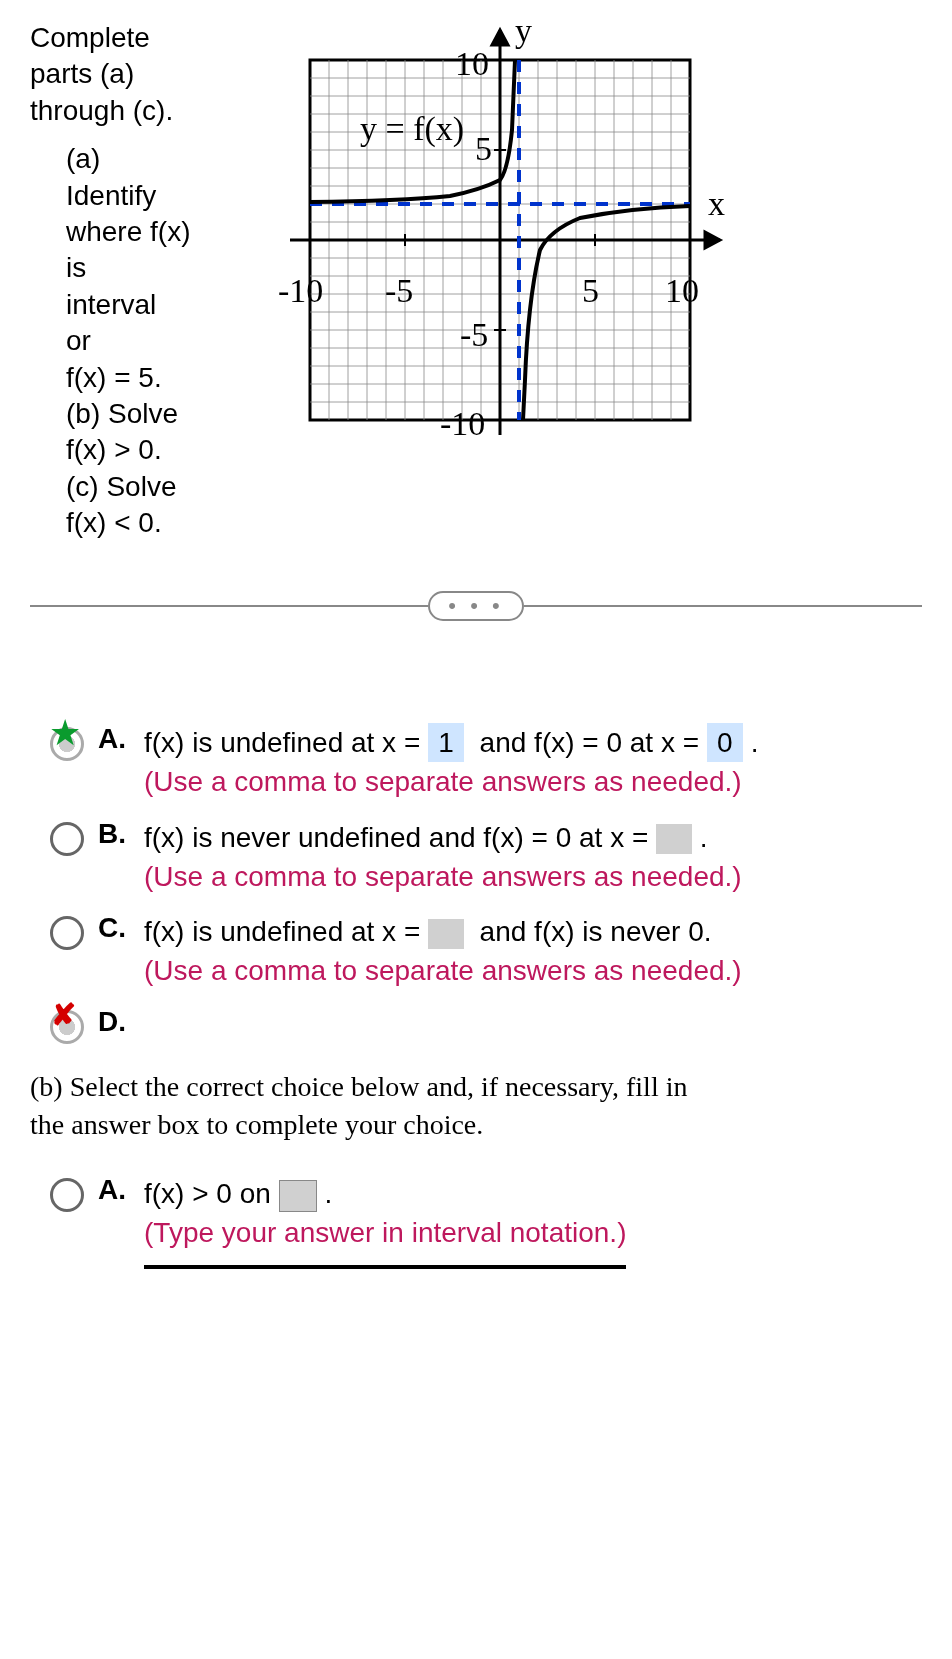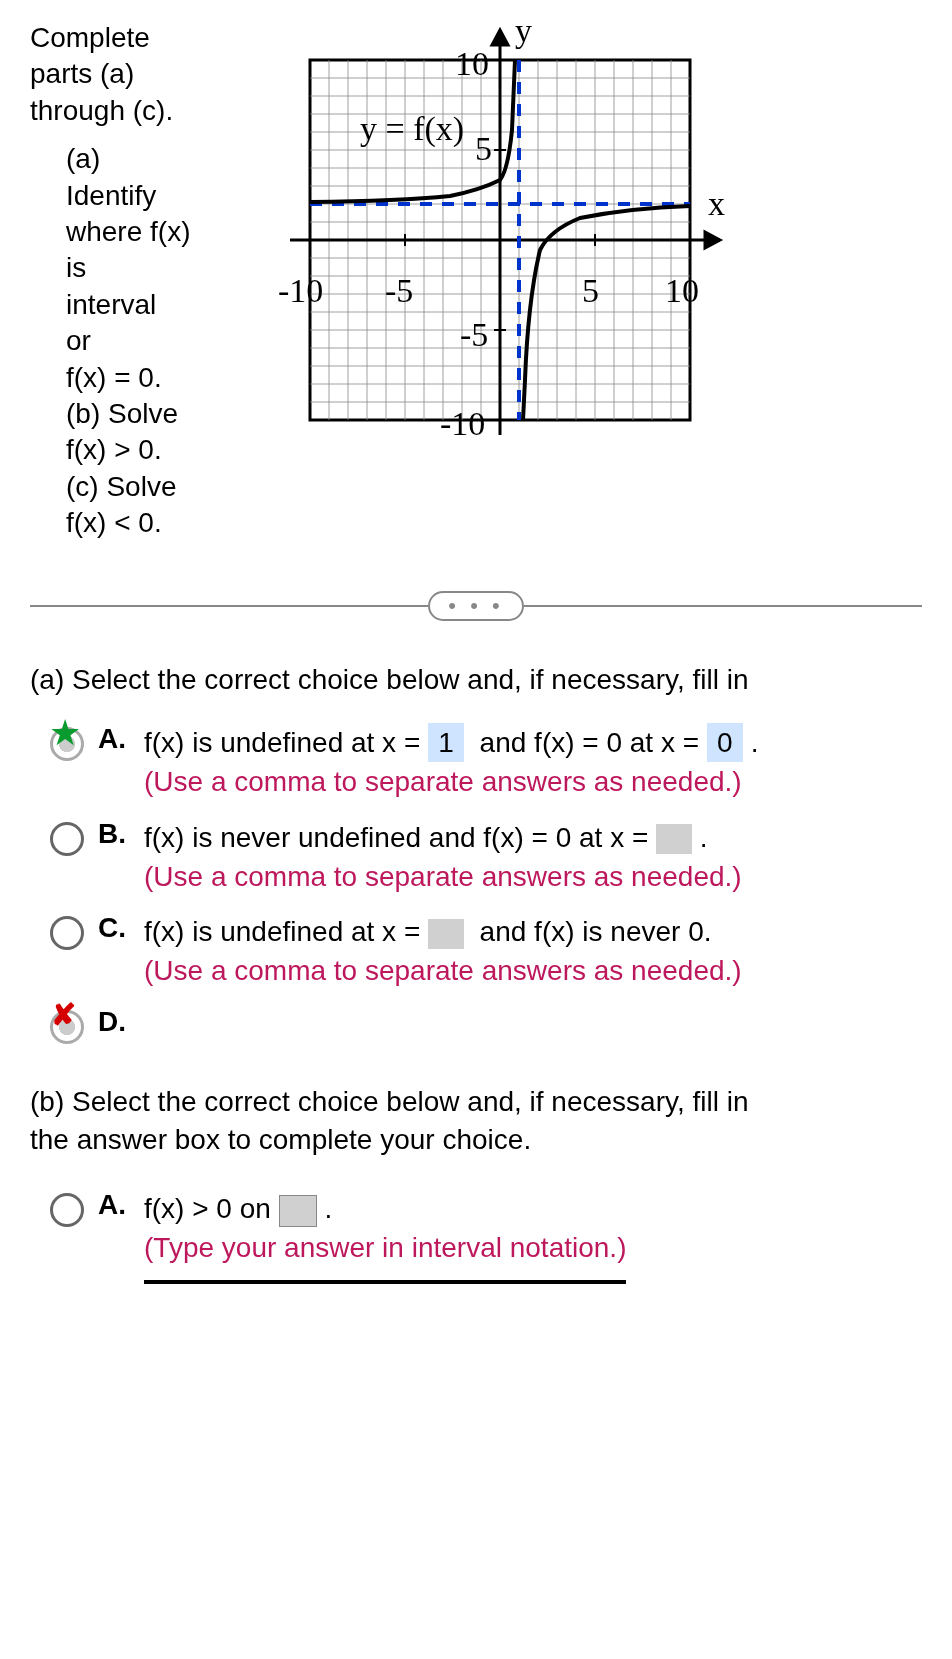--- a/index.html
+++ b/index.html
@@ -143,21 +143,21 @@
       <span>parts (a)</span><br>
       <span>through (c).</span>
     </div>
     <div class="prompt-text indent">
       <span>(a)</span><br>
       <span>Identify</span><br>
       <span>where f(x)</span><br>
       <span>is</span><br>
       <span>interval</span><br>
       <span>or</span><br>
-      <span>f(x) = 0.</span><br>
+      <span>f(x) = 5.</span><br>
       <span>(b) Solve</span><br>
       <span>f(x) &gt; 0.</span><br>
       <span>(c) Solve</span><br>
       <span>f(x) &lt; 0.</span>
     </div>
   </div>
   <div class="right-col">
     <div class="graph-container">
       <svg class="graph" viewBox="0 0 500 430" width="500" height="430">
 
@@ -254,21 +254,21 @@
   </div>
 </div>
 
 <div class="hr-container">
   <div class="hr-line"></div>
   <div class="dots-pill">• • •</div>
   <div class="hr-line"></div>
 </div>
 
 <div class="question-block">
-  <span>(a) Select the correct choice below and, if necessary, fill in</span><br>
+  <br>
 </div>
 
 <div class="choice-row">
   <div class="radio correct-star">
     <span class="star-mark">★</span>
   </div>
   <div class="choice-letter">A.</div>
   <div class="choice-body">
     <span>f(x) is undefined at x =</span>
     <span class="answer-box">1</span>
@@ -301,21 +301,21 @@
   </div>
 </div>
 
 <div class="choice-row">
   <div class="radio wrong-x">
     <span class="x-mark">✘</span>
   </div>
   <div class="choice-letter">D.</div>
 </div>
 
-<div class="question-block" style="margin-top:39px;">
+<div class="question-block" style="margin-top:24px;font-family:Liberation Serif, serif;">
   <span>(b) Select the correct choice below and, if necessary, fill in</span><br>
   <span>the answer box to complete your choice.</span>
 </div>
 
 <div class="choice-row" style="margin-top:30px;">
   <div class="radio"></div>
   <div class="choice-letter">A.</div>
   <div class="choice-body">
     <span>f(x) &gt; 0 on</span>
     <span class="empty-box outlined"></span>

